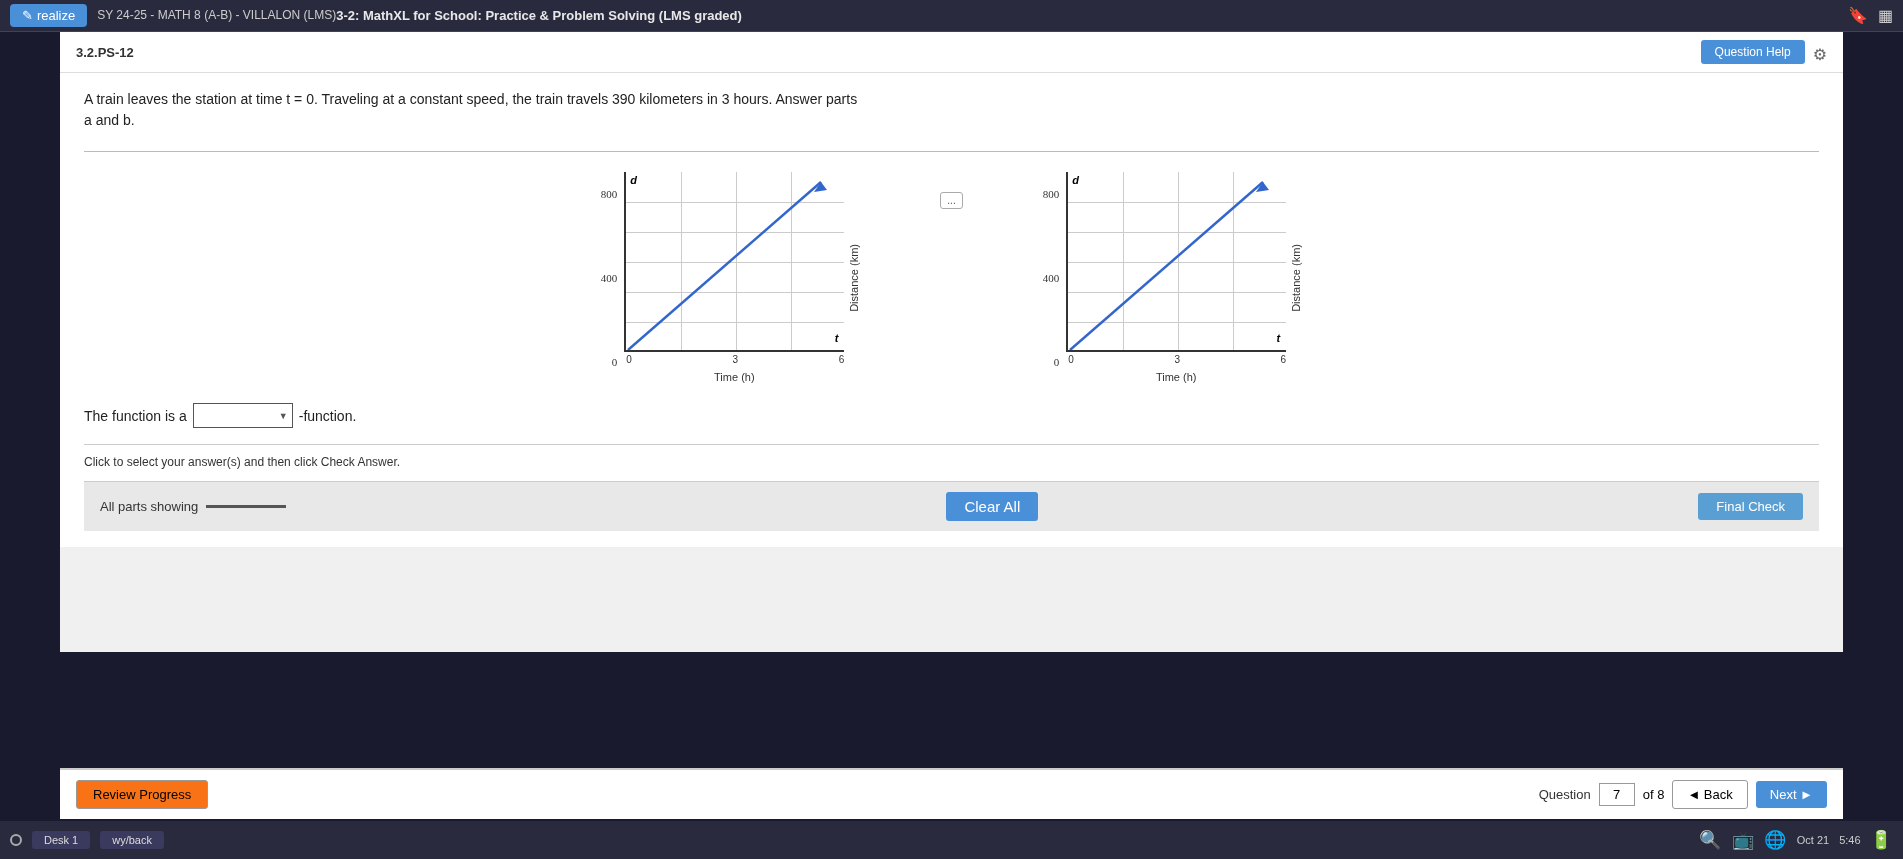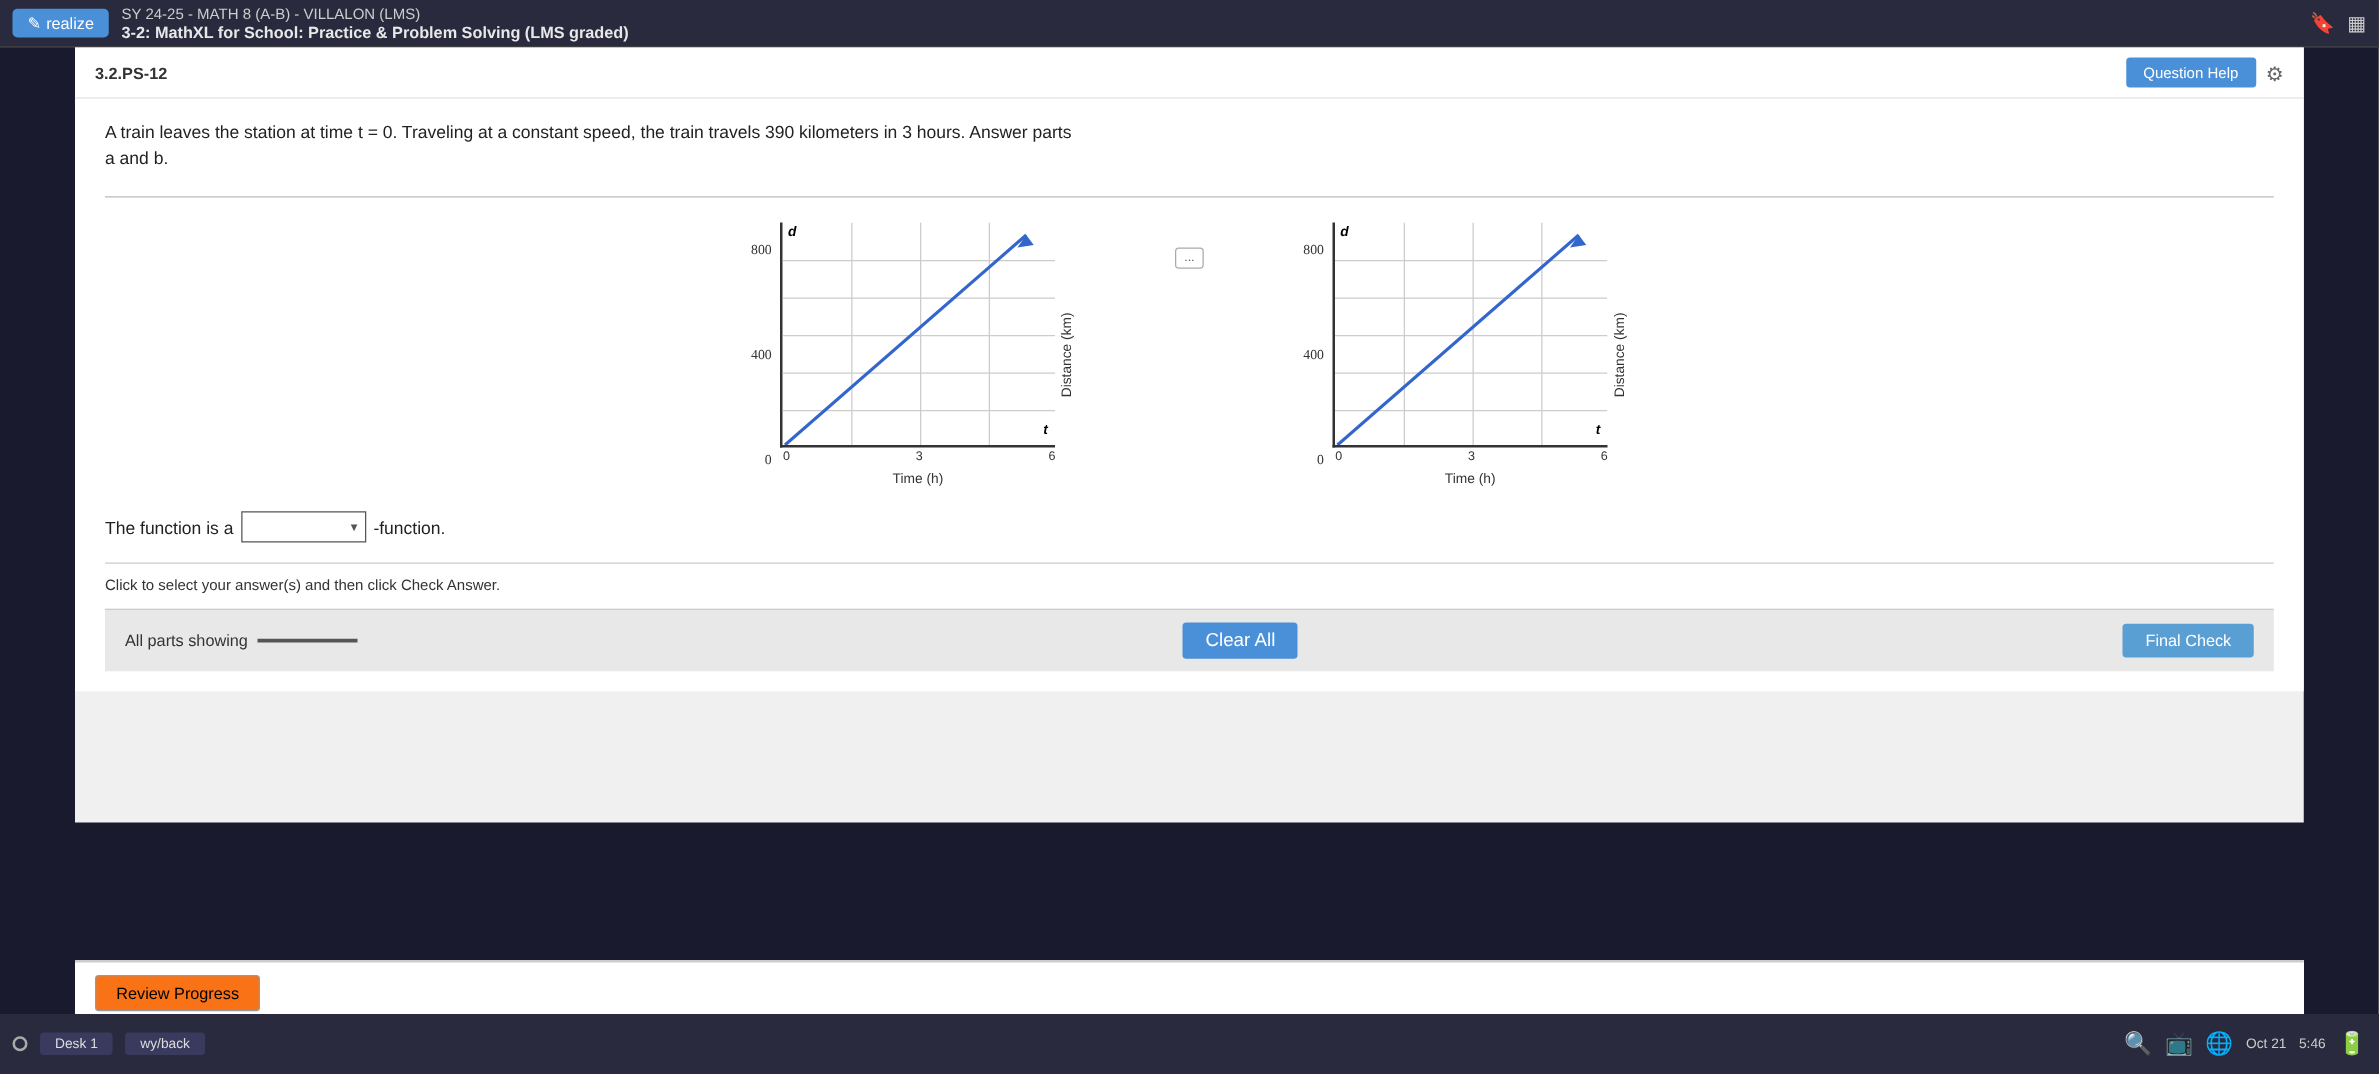--- a/index.html
+++ b/index.html
@@ -375,21 +375,21 @@
       gap: 4px;
     }
 
     
     .taskbar {
       background: #2a2a3e;
       position: fixed;
       bottom: 0;
       left: 0;
       right: 0;
-      height: 48px;
+      height: 38px;
       display: flex;
       align-items: center;
       padding: 0 10px;
       gap: 10px;
     }
 
     .taskbar-circle {
       width: 12px;
       height: 12px;
       border-radius: 50%;
@@ -445,21 +445,21 @@
     }
   </style>
 </head>
 <body>
 
 <div class="top-bar">
   <button class="realize-btn">
     <span>✎</span>
     <span>realize</span>
   </button>
-  <div style="display:flex; flex-direction:column;">
+  <div style="display:flex; flex-direction:row;">
     <div class="top-bar-info">SY 24-25 - MATH 8 (A-B) - VILLALON (LMS)</div>
     <div class="top-bar-title">3-2: MathXL for School: Practice &amp; Problem Solving (LMS graded)</div>
   </div>
   <div class="top-bar-icons">
     <span class="top-bar-icon">🔖</span>
     <span class="top-bar-icon">▦</span>
   </div>
 </div>
 
 <div class="main-container">
@@ -582,20 +582,27 @@
       </div>
       <button class="clear-all-btn">Clear All</button>
       <button class="final-check-btn">Final Check</button>
     </div>
 
   </div>
 </div>
 
 <div class="nav-bar">
   <button class="review-progress-btn">Review Progress</button>
+  <div class="question-nav">
+    <label>Question</label>
+    <input class="question-num-box" type="text" value="7" style="">
+    <span>of 8</span>
+    <button class="back-btn">◄ Back</button>
+    <button class="next-btn">Next ►</button>
+  </div>
 </div>
 
 <div class="taskbar">
   <div class="taskbar-circle"></div>
   <div class="taskbar-item">Desk 1</div>
   <div class="taskbar-item">wy/back</div>
   <div class="taskbar-icons">
     <span class="taskbar-icon">🔍</span>
     <span class="taskbar-icon">📺</span>
     <span class="taskbar-icon">🌐</span>

